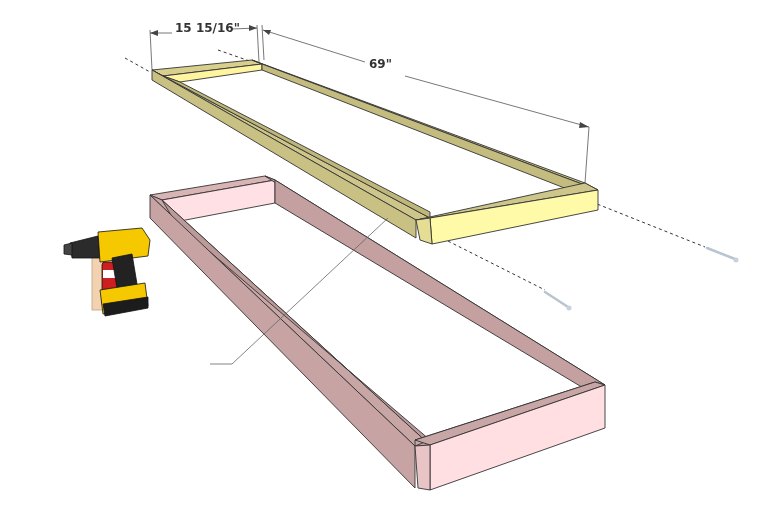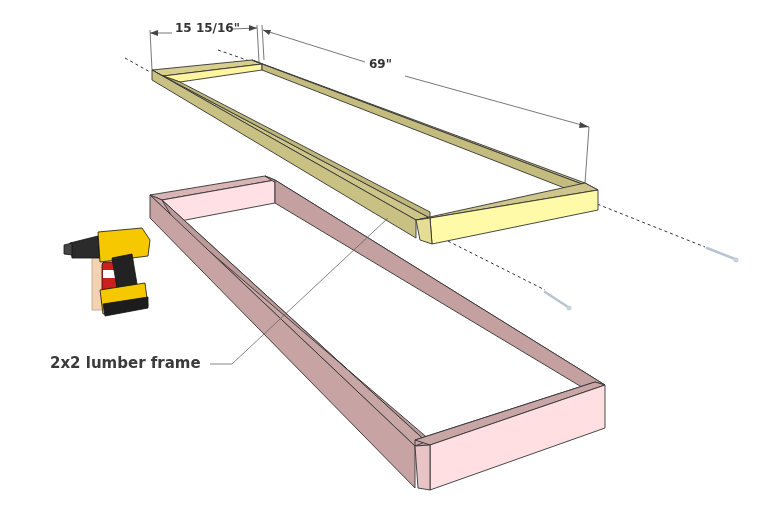--- a/index.html
+++ b/index.html
@@ -97,14 +97,13 @@
       <polygon points="64,245 72,243 72,255 64,254" fill="#444"></polygon>
       <polygon points="98,232 142,228 150,240 148,256 100,262" fill="#f5c800"></polygon>
       <polygon points="112,258 132,254 138,290 118,294" fill="#222"></polygon>
       <polygon points="100,290 145,283 148,306 103,314" fill="#f5c800"></polygon>
       <polygon points="103,304 148,297 148,308 105,316" fill="#1c1c1c"></polygon>
     </g>
   </svg>
 
   <div class="lbl" id="dim-width">15 15/16"</div>
   <div class="lbl" id="dim-length">69"</div>
-  <div class="lbl" id="frame-label">2x2 lumber frame</div>
 </div>
 
 </body></html>

